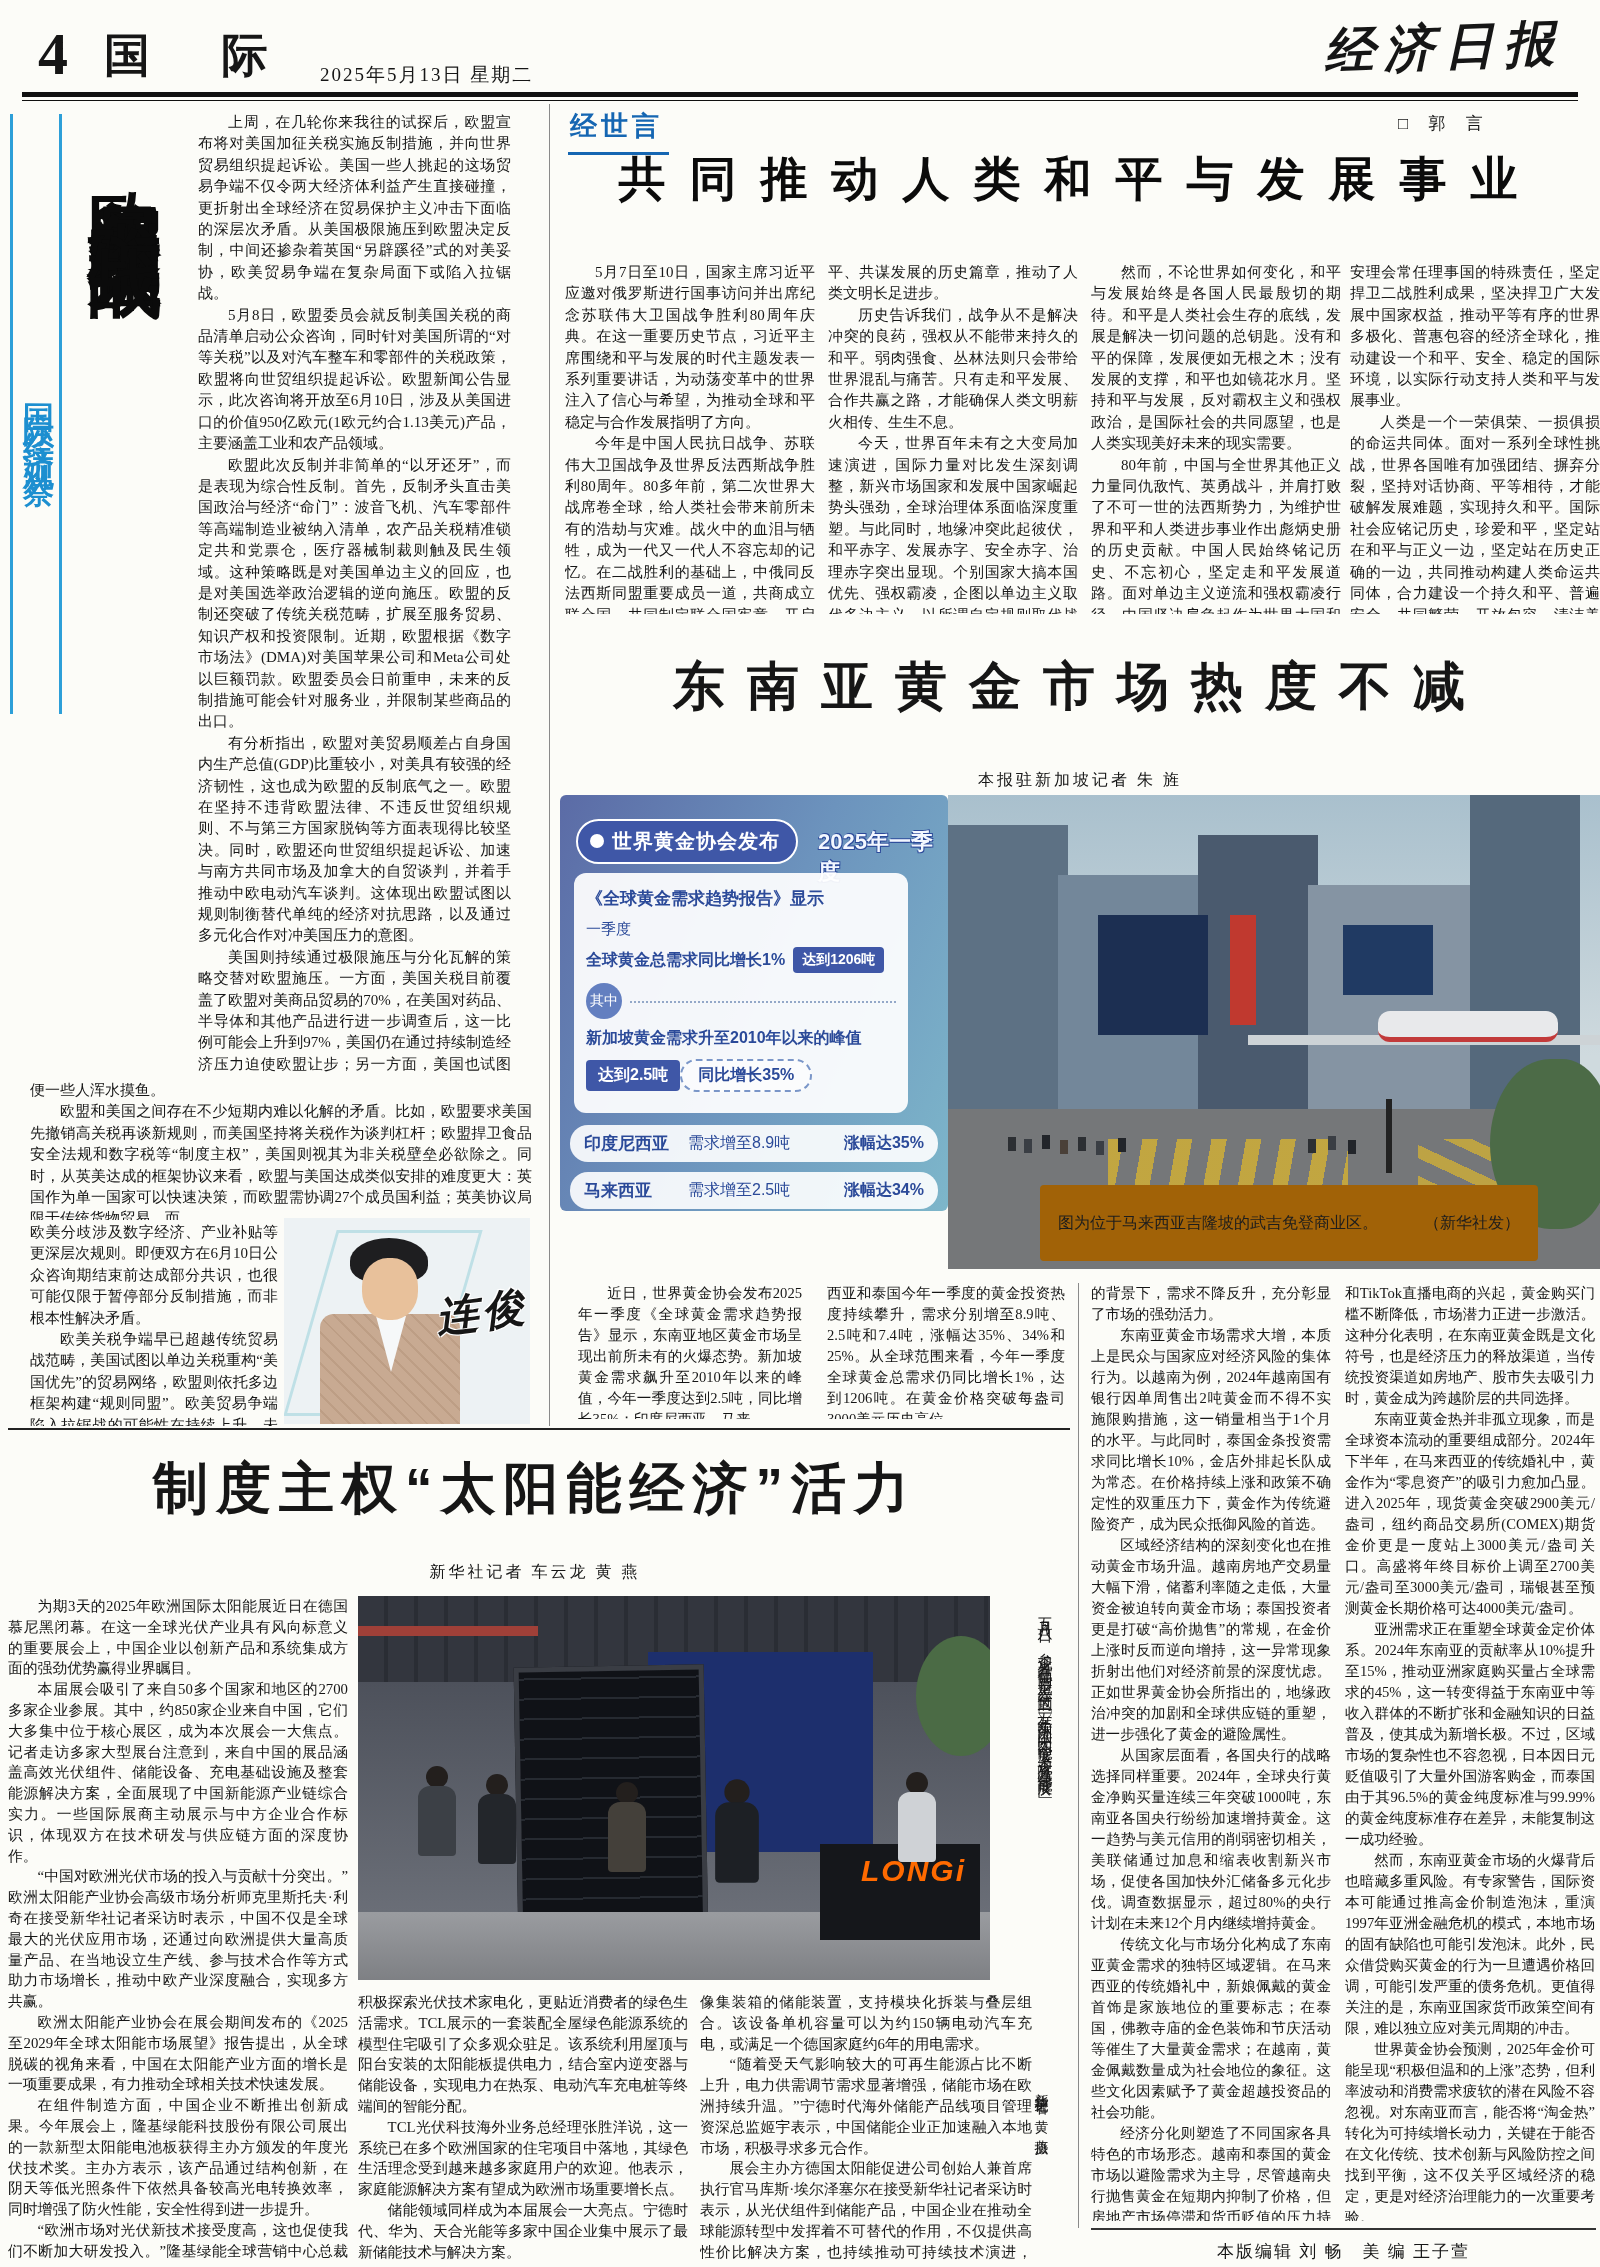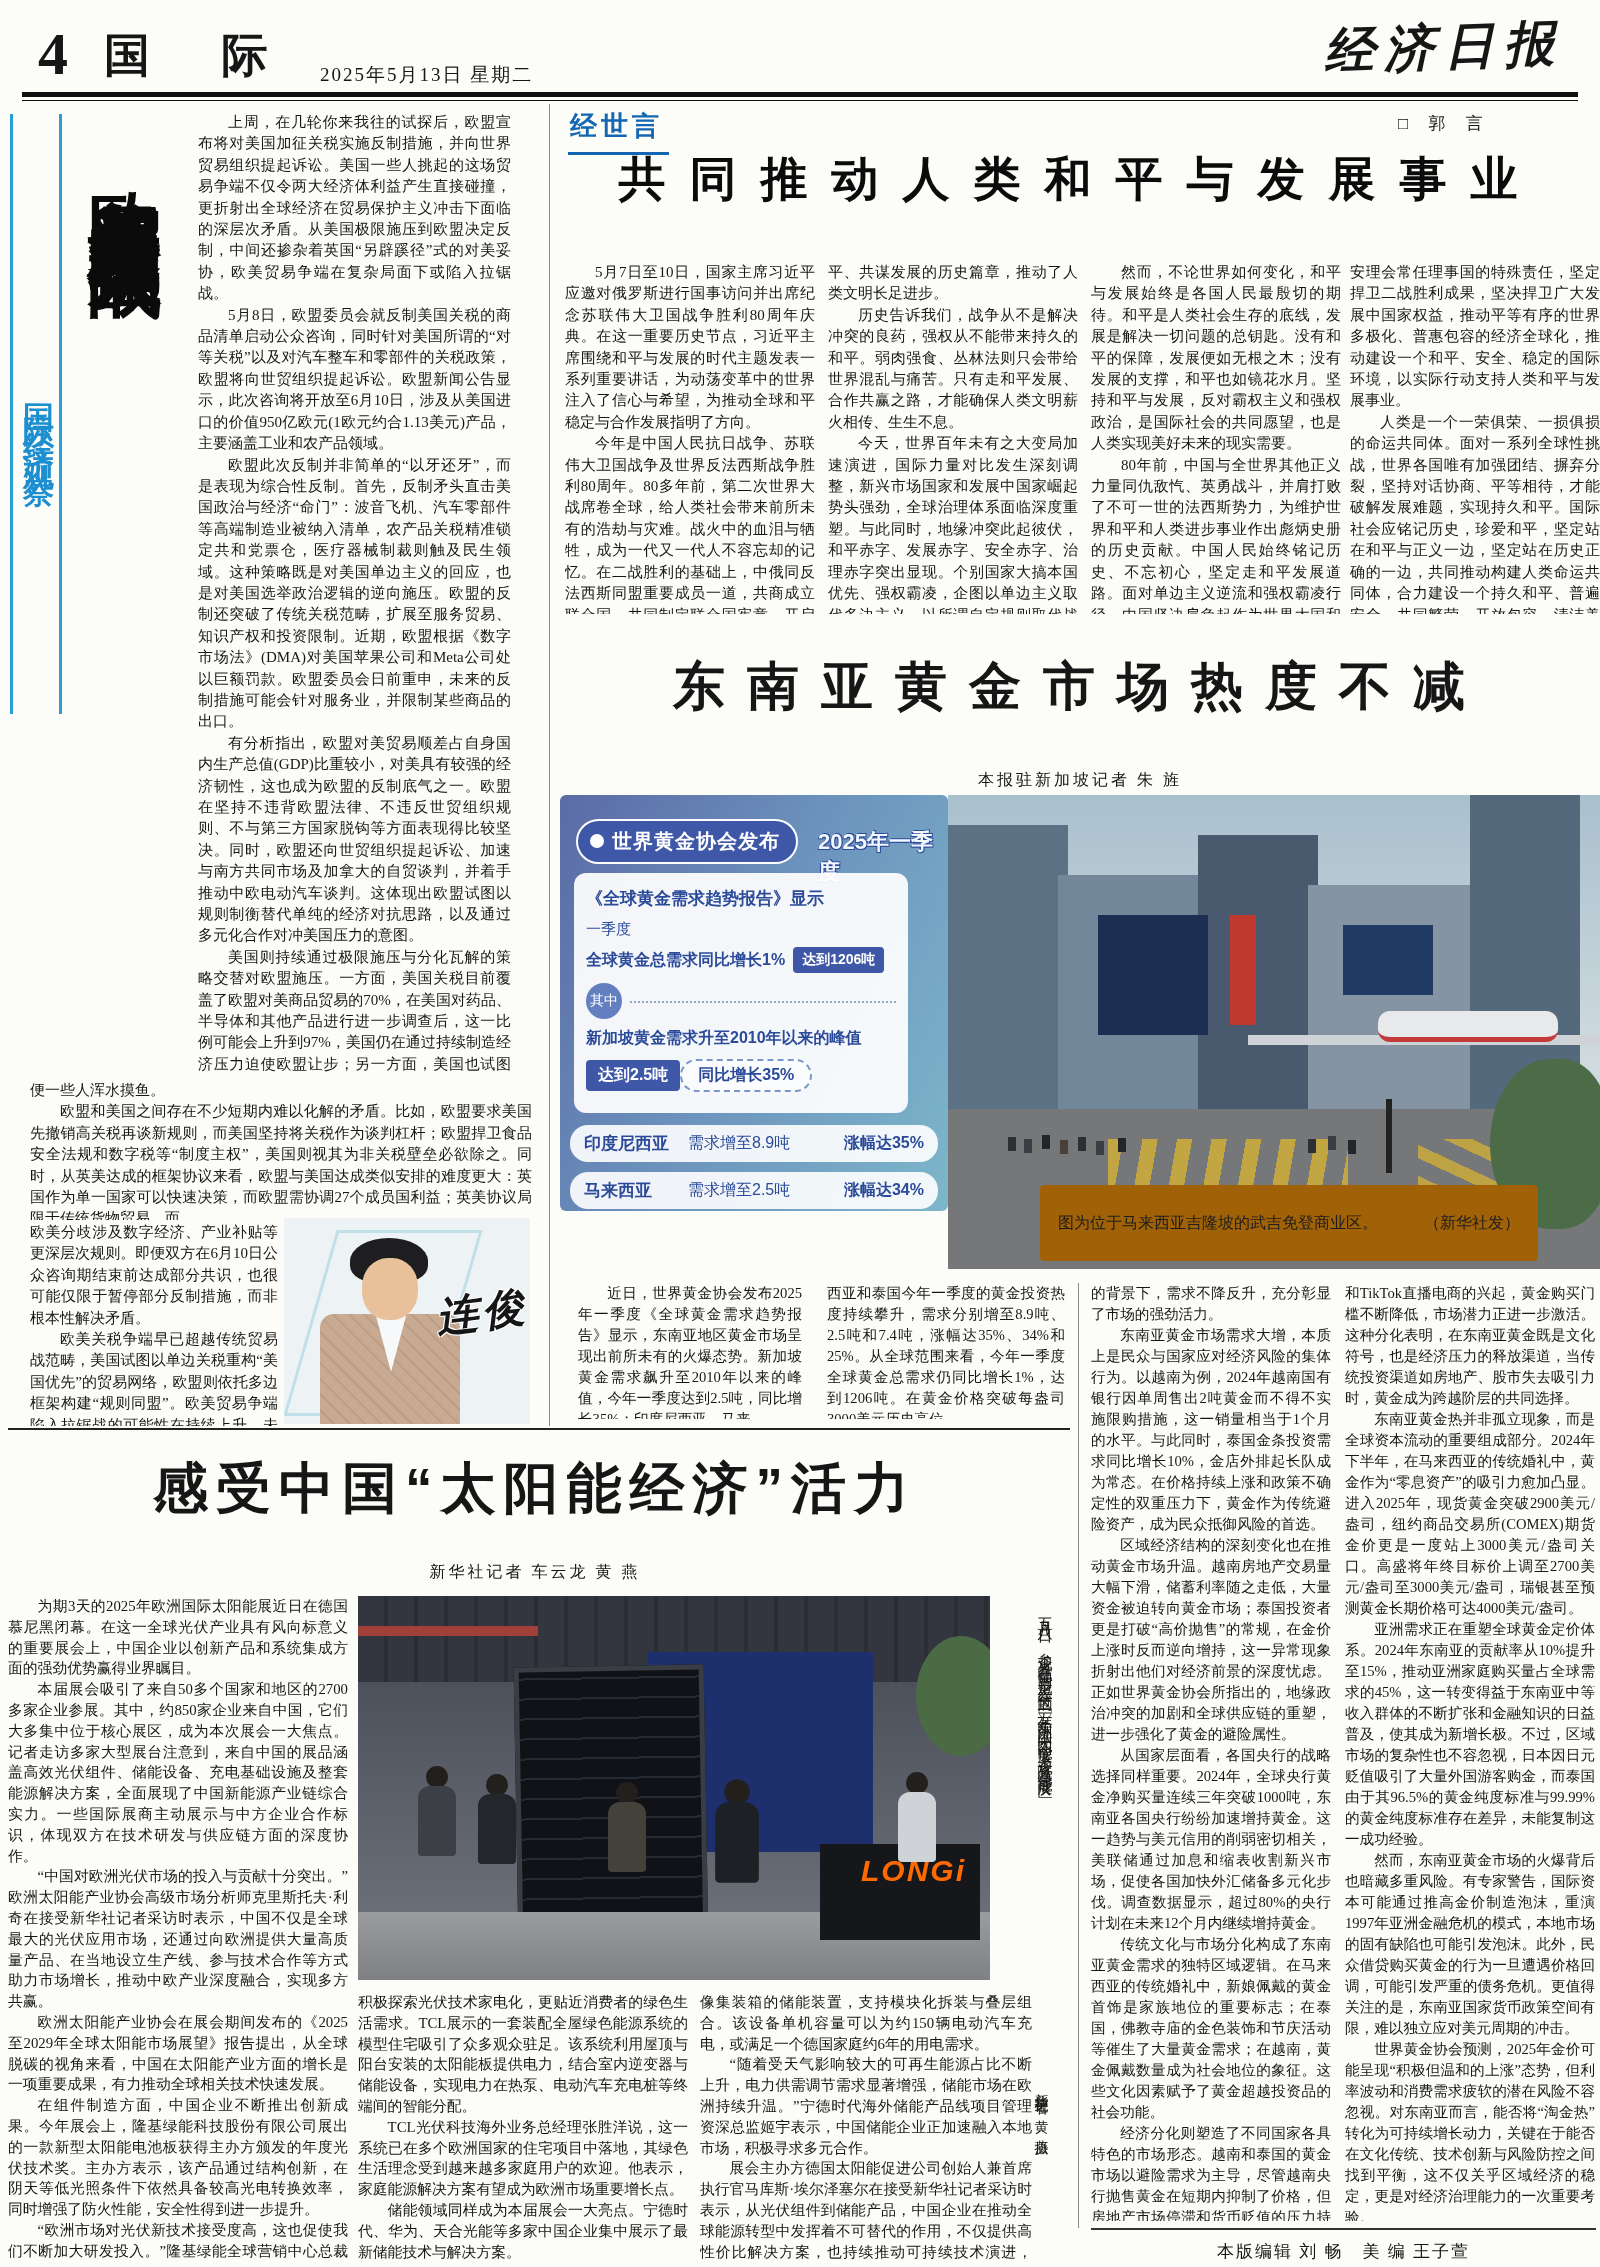--- a/index.html
+++ b/index.html
@@ -328,21 +328,21 @@
   <p class="para">东南亚黄金热并非孤立现象，而是全球资本流动的重要组成部分。2024年下半年，在马来西亚的传统婚礼中，黄金作为“零息资产”的吸引力愈加凸显。进入2025年，现货黄金突破2900美元/盎司，纽约商品交易所(COMEX)期货金价更是一度站上3000美元/盎司关口。高盛将年终目标价上调至2700美元/盎司至3000美元/盎司，瑞银甚至预测黄金长期价格可达4000美元/盎司。</p>
   <p class="para">亚洲需求正在重塑全球黄金定价体系。2024年东南亚的贡献率从10%提升至15%，推动亚洲家庭购买量占全球需求的45%，这一转变得益于东南亚中等收入群体的不断扩张和金融知识的日益普及，使其成为新增长极。不过，区域市场的复杂性也不容忽视，日本因日元贬值吸引了大量外国游客购金，而泰国由于其96.5%的黄金纯度标准与99.99%的黄金纯度标准存在差异，未能复制这一成功经验。</p>
   <p class="para">然而，东南亚黄金市场的火爆背后也暗藏多重风险。有专家警告，国际资本可能通过推高金价制造泡沫，重演1997年亚洲金融危机的模式，本地市场的固有缺陷也可能引发泡沫。此外，民众借贷购买黄金的行为一旦遭遇价格回调，可能引发严重的债务危机。更值得关注的是，东南亚国家货币政策空间有限，难以独立应对美元周期的冲击。</p>
   <p class="para">世界黄金协会预测，2025年金价可能呈现“积极但温和的上涨”态势，但利率波动和消费需求疲软的潜在风险不容忽视。对东南亚而言，能否将“淘金热”转化为可持续增长动力，关键在于能否在文化传统、技术创新与风险防控之间找到平衡，这不仅关乎区域经济的稳定，更是对经济治理能力的一次重要考验。</p>
 </div>
 <div class="abs" id="vr-right"></div>
 <div class="abs" id="hrule-ed"></div>
 <div class="abs" id="editors">本版编辑 刘 畅　美 编 王子萱</div>
 
 <div class="abs" id="hrule-solar"></div>
-<div class="abs sans" id="solar-headline">感受中国“太阳能经济”活力</div>
+<div class="abs sans" id="solar-headline">制度主权“太阳能经济”活力</div>
 <div class="abs" id="solar-byline">新华社记者 车云龙 黄 燕</div>
 <div class="abs colbox" id="s-c1">
   <p class="para">为期3天的2025年欧洲国际太阳能展近日在德国慕尼黑闭幕。在这一全球光伏产业具有风向标意义的重要展会上，中国企业以创新产品和系统集成方面的强劲优势赢得业界瞩目。</p>
   <p class="para">本届展会吸引了来自50多个国家和地区的2700多家企业参展。其中，约850家企业来自中国，它们大多集中位于核心展区，成为本次展会一大焦点。记者走访多家大型展台注意到，来自中国的展品涵盖高效光伏组件、储能设备、充电基础设施及整套能源解决方案，全面展现了中国新能源产业链综合实力。一些国际展商主动展示与中方企业合作标识，体现双方在技术研发与供应链方面的深度协作。</p>
   <p class="para">“中国对欧洲光伏市场的投入与贡献十分突出。”欧洲太阳能产业协会高级市场分析师克里斯托夫·利奇在接受新华社记者采访时表示，中国不仅是全球最大的光伏应用市场，还通过向欧洲提供大量高质量产品、在当地设立生产线、参与技术合作等方式助力市场增长，推动中欧产业深度融合，实现多方共赢。</p>
   <p class="para">欧洲太阳能产业协会在展会期间发布的《2025至2029年全球太阳能市场展望》报告提出，从全球脱碳的视角来看，中国在太阳能产业方面的增长是一项重要成果，有力推动全球相关技术快速发展。</p>
   <p class="para">在组件制造方面，中国企业不断推出创新成果。今年展会上，隆基绿能科技股份有限公司展出的一款新型太阳能电池板获得主办方颁发的年度光伏技术奖。主办方表示，该产品通过结构创新，在阴天等低光照条件下依然具备较高光电转换效率，同时增强了防火性能，安全性得到进一步提升。</p>
   <p class="para">“欧洲市场对光伏新技术接受度高，这也促使我们不断加大研发投入。”隆基绿能全球营销中心总裁刘玉玺表示，随着新能源在欧洲能源结构中占比不断上升，中欧合作空间将持续拓展。</p>
 
 </div>

